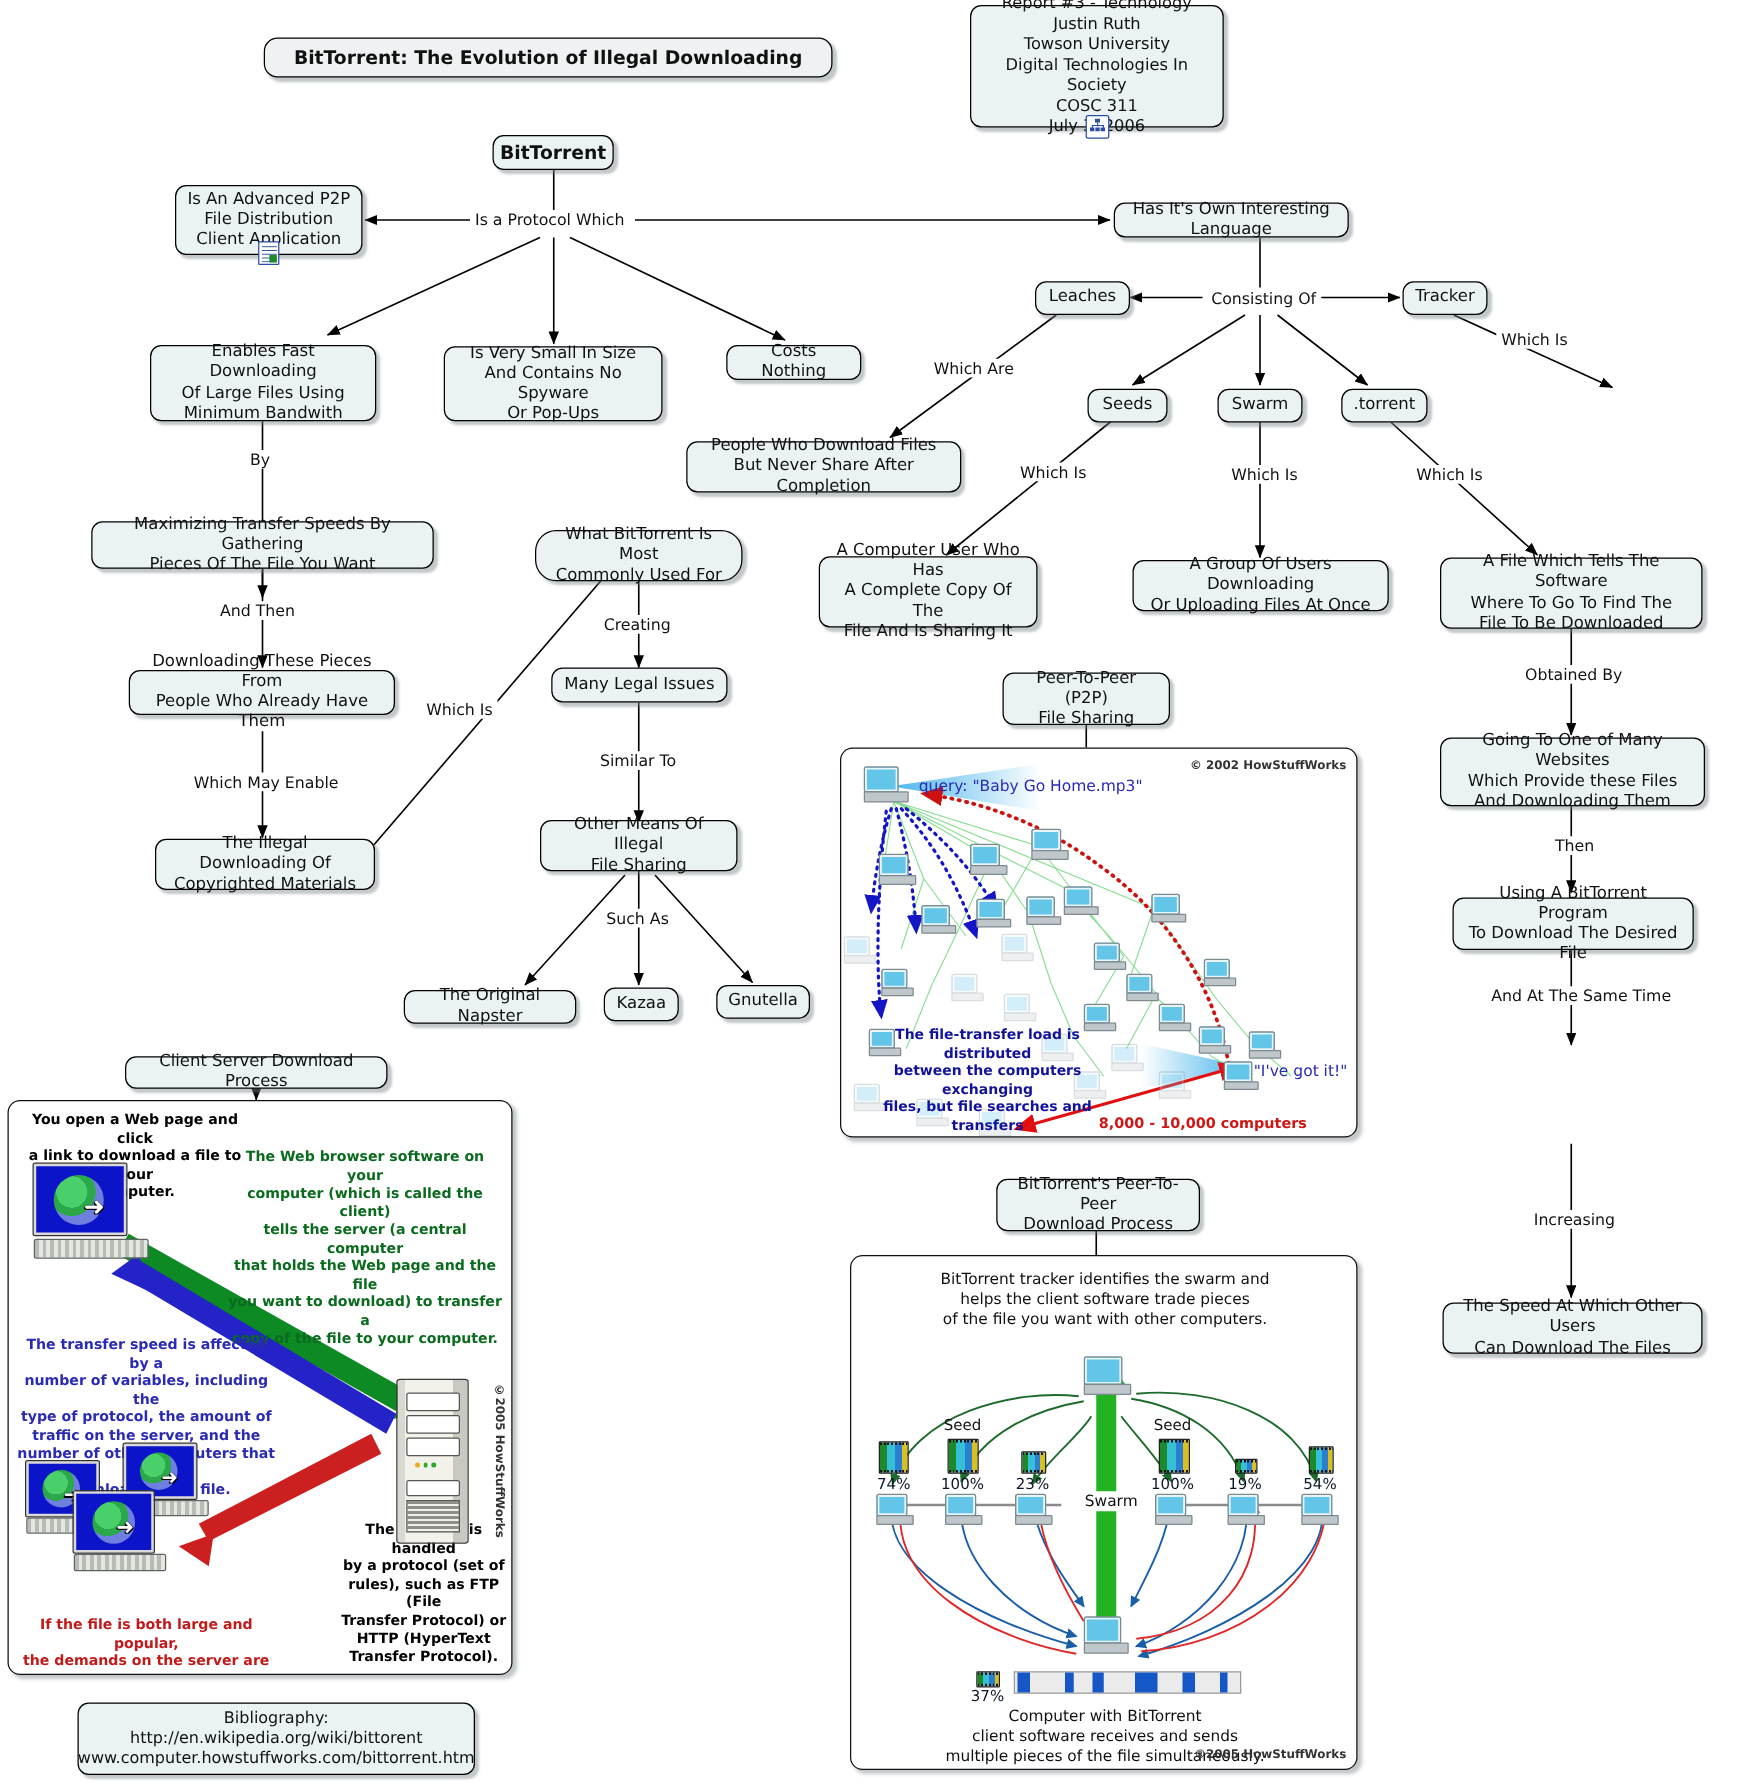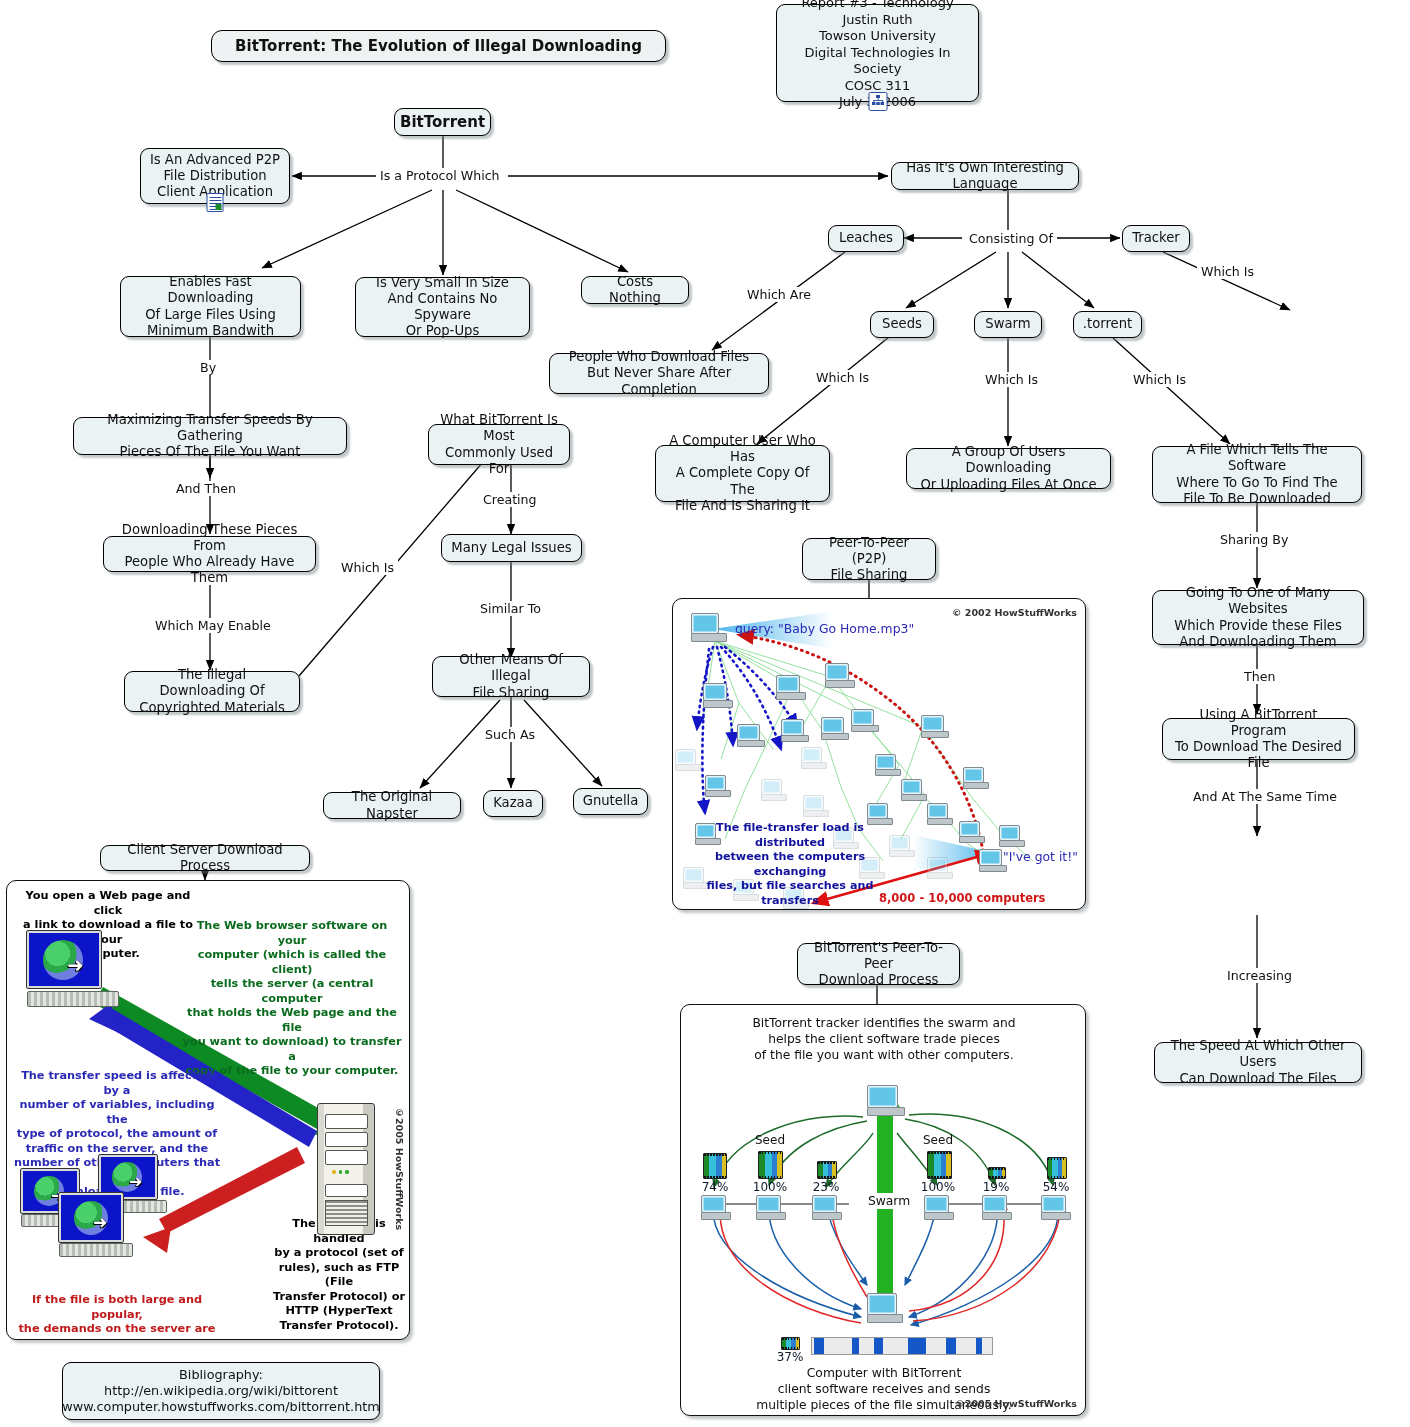--- a/index.html
+++ b/index.html
@@ -294,21 +294,21 @@
   <div class="node" style="left:103px;top:536px;width:213px;height:36px;white-space:pre-line;">
     <span>Downloading These Pieces From
 People Who Already Have Them</span>
   </div>
 
   <div class="node" style="left:124px;top:671px;width:176px;height:41px;white-space:pre-line;">
     <span>The Illegal Downloading Of
 Copyrighted Materials</span>
   </div>
 
-  <div class="node" style="left:428px;top:424px;width:142px;height:41px;white-space:pre-line;">
+  <div class="node" style="left:428px;top:424px;width:166px;height:41px;white-space:pre-line;border-radius:17px;">
     <span>What BitTorrent Is Most
 Commonly Used For</span>
   </div>
 
   <div class="node" style="left:441px;top:534px;width:141px;height:28px;">
     <span>Many Legal Issues</span>
   </div>
 
   <div class="node" style="left:432px;top:656px;width:158px;height:41px;white-space:pre-line;">
     <span>Other Means Of Illegal
@@ -371,21 +371,21 @@
   <div class="elabel" style="left:337px;top:560px;"><span>Which Is</span></div>
   <div class="elabel" style="left:479px;top:492px;"><span>Creating</span></div>
   <div class="elabel" style="left:476px;top:601px;"><span>Similar To</span></div>
   <div class="elabel" style="left:481px;top:727px;"><span>Such As</span></div>
   <div class="elabel" style="left:965px;top:231px;"><span>Consisting Of</span></div>
   <div class="elabel" style="left:743px;top:287px;"><span>Which Are</span></div>
   <div class="elabel" style="left:812px;top:370px;"><span>Which Is</span></div>
   <div class="elabel" style="left:981px;top:372px;"><span>Which Is</span></div>
   <div class="elabel" style="left:1129px;top:372px;"><span>Which Is</span></div>
   <div class="elabel" style="left:1197px;top:264px;"><span>Which Is</span></div>
-  <div class="elabel" style="left:1216px;top:532px;"><span>Sharing By</span></div>
+  <div class="elabel" style="left:1216px;top:532px;"><span>Obtained By</span></div>
   <div class="elabel" style="left:1240px;top:669px;"><span>Then</span></div>
   <div class="elabel" style="left:1189px;top:789px;"><span>And At The Same Time</span></div>
   <div class="elabel" style="left:1223px;top:968px;"><span>Increasing</span></div>
 
   <div class="panel" style="left:672px;top:598px;width:414px;height:312px;">
     <div class="hsw" style="right:8px;top:8px;"><span>© 2002 HowStuffWorks</span></div>
 
     <svg style="position:absolute;left:0;top:0;width:414px;height:312px;">
       <defs>
         <linearGradient id="cone" x1="0" y1="0" x2="1" y2="0">

